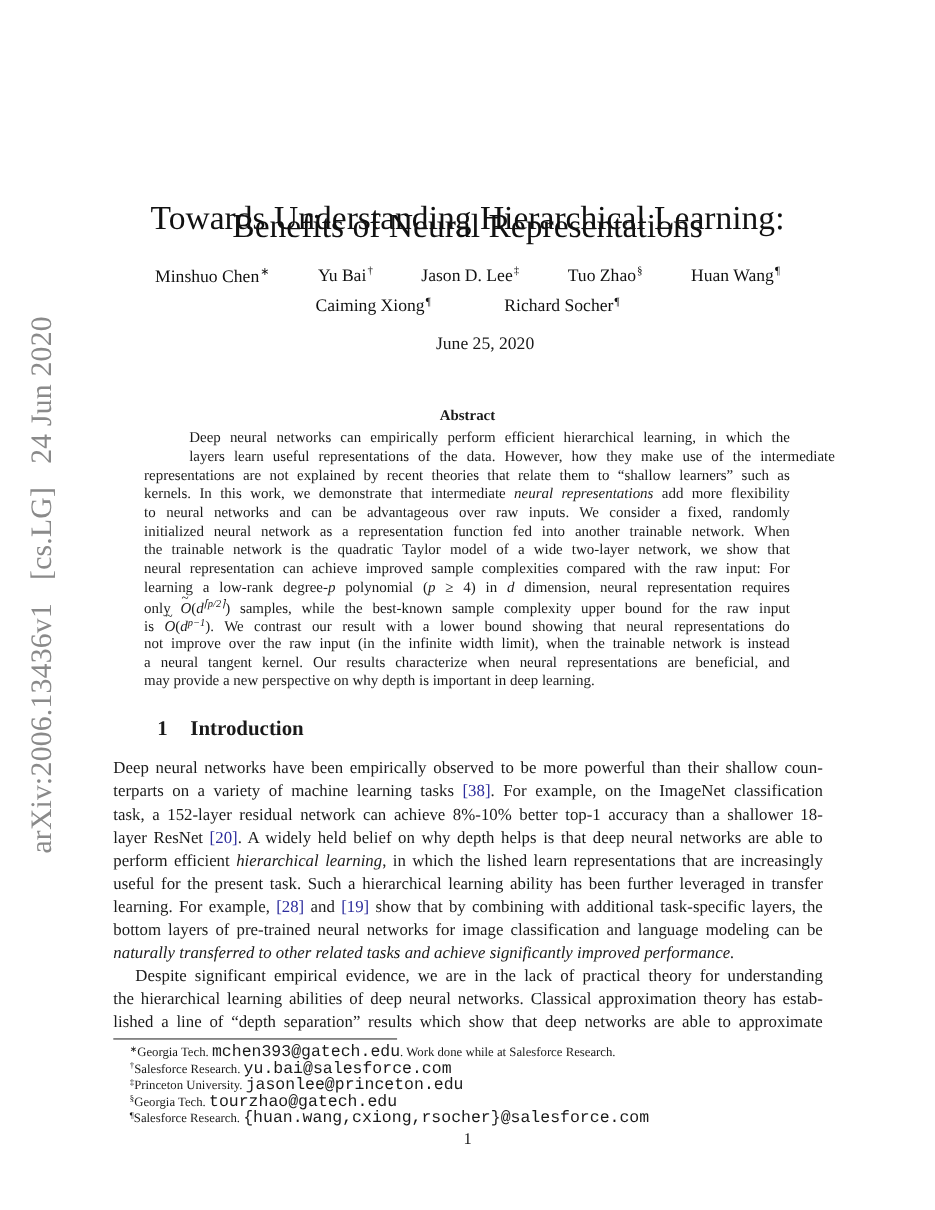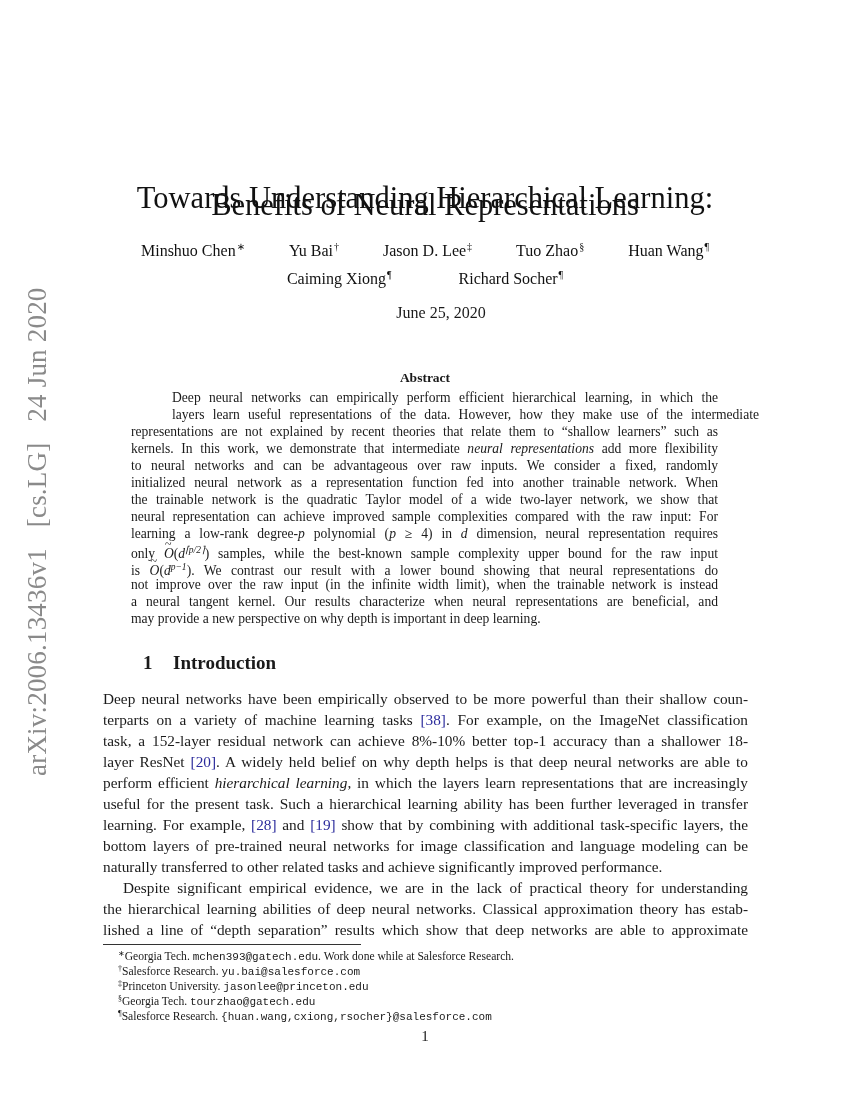--- a/index.html
+++ b/index.html
@@ -28,30 +28,30 @@
     font-size: 13.6px; line-height: 17px; white-space: nowrap; text-align: justify; text-align-last: justify; }
   .abs-line.last { text-align-last: left; }
   .abs-line.first { left: 172px; width: 546px; }
 
   .section-heading { position: absolute; left: 103px; top: 652px; font-family: "Liberation Serif", serif;
     font-weight: bold; font-size: 19px; margin-left: 40px; }
   .section-heading .num { display: inline-block; width: 30px; }
 
   .body-line { position: absolute; left: 103px; width: 645px; font-family: "Liberation Serif", serif;
     font-size: 15.3px; line-height: 20px; white-space: nowrap; text-align: justify; text-align-last: justify; }
-  .body-line.last { text-align-last: left; }
+  .body-line.last { text-align-last: left; font-style: italic; }
   .body-line.indent { left: 123px; width: 625px; }
   .cite { color: #2b2b9c; }
   em { font-style: italic; }
 
   .footnote-rule { position: absolute; left: 103px; top: 923px; width: 258px; height: 1px; background: #333; }
   .footnote { position: absolute; left: 118px; font-family: "Liberation Serif", serif; font-size: 11.6px;
     line-height: 14px; white-space: nowrap; }
   .footnote sup { font-size: 8px; vertical-align: 4px; }
-  .footnote .mono { font-size: 11px; }
+  .footnote .mono { font-size: 15px; }
 
   .page-number { position: absolute; left: 0; width: 850px; text-align: center; top: 1028px;
     font-family: "Liberation Serif", serif; font-size: 15px; }
 
   .math-o { position: relative; display: inline-block; font-style: italic; }
   .math-o::before { content: "~"; position: absolute; left: 1px; top: -9px; font-style: normal; font-size: 12px; }
   .msup { font-size: 9.5px; vertical-align: 5px; font-style: italic; }
 </style>
 </head>
 <body>
@@ -99,21 +99,21 @@
 
 <div class="section-heading">
   <span class="num">1</span><span>Introduction</span>
 </div>
 
 <div>
   <div class="body-line" style="top:689px;">Deep neural networks have been empirically observed to be more powerful than their shallow coun-</div>
   <div class="body-line" style="top:710px;"><span>terparts on a variety of machine learning tasks </span><span class="cite">[38]</span><span>. For example, on the ImageNet classification</span></div>
   <div class="body-line" style="top:731px;">task, a 152-layer residual network can achieve 8%-10% better top-1 accuracy than a shallower 18-</div>
   <div class="body-line" style="top:752px;"><span>layer ResNet </span><span class="cite">[20]</span><span>. A widely held belief on why depth helps is that deep neural networks are able to</span></div>
-  <div class="body-line" style="top:773px;"><span>perform efficient </span><em>hierarchical learning</em><span>, in which the layers learn representations that are increasingly</span></div>
+  <div class="body-line" style="top:773px;"><span>perform efficient </span><em>hierarchical learning</em><span>, in which the lished learn representations that are increasingly</span></div>
   <div class="body-line" style="top:794px;">useful for the present task. Such a hierarchical learning ability has been further leveraged in transfer</div>
   <div class="body-line" style="top:815px;"><span>learning. For example, </span><span class="cite">[28]</span><span> and </span><span class="cite">[19]</span><span> show that by combining with additional task-specific layers, the</span></div>
   <div class="body-line" style="top:836px;">bottom layers of pre-trained neural networks for image classification and language modeling can be</div>
   <div class="body-line last" style="top:857px;">naturally transferred to other related tasks and achieve significantly improved performance.</div>
   <div class="body-line indent" style="top:878px;">Despite significant empirical evidence, we are in the lack of practical theory for understanding</div>
   <div class="body-line" style="top:899px;">the hierarchical learning abilities of deep neural networks. Classical approximation theory has estab-</div>
   <div class="body-line" style="top:920px;">lished a line of “depth separation” results which show that deep networks are able to approximate</div>
 </div>
 
 <div class="footnote-rule" style="top:944px;"></div>

